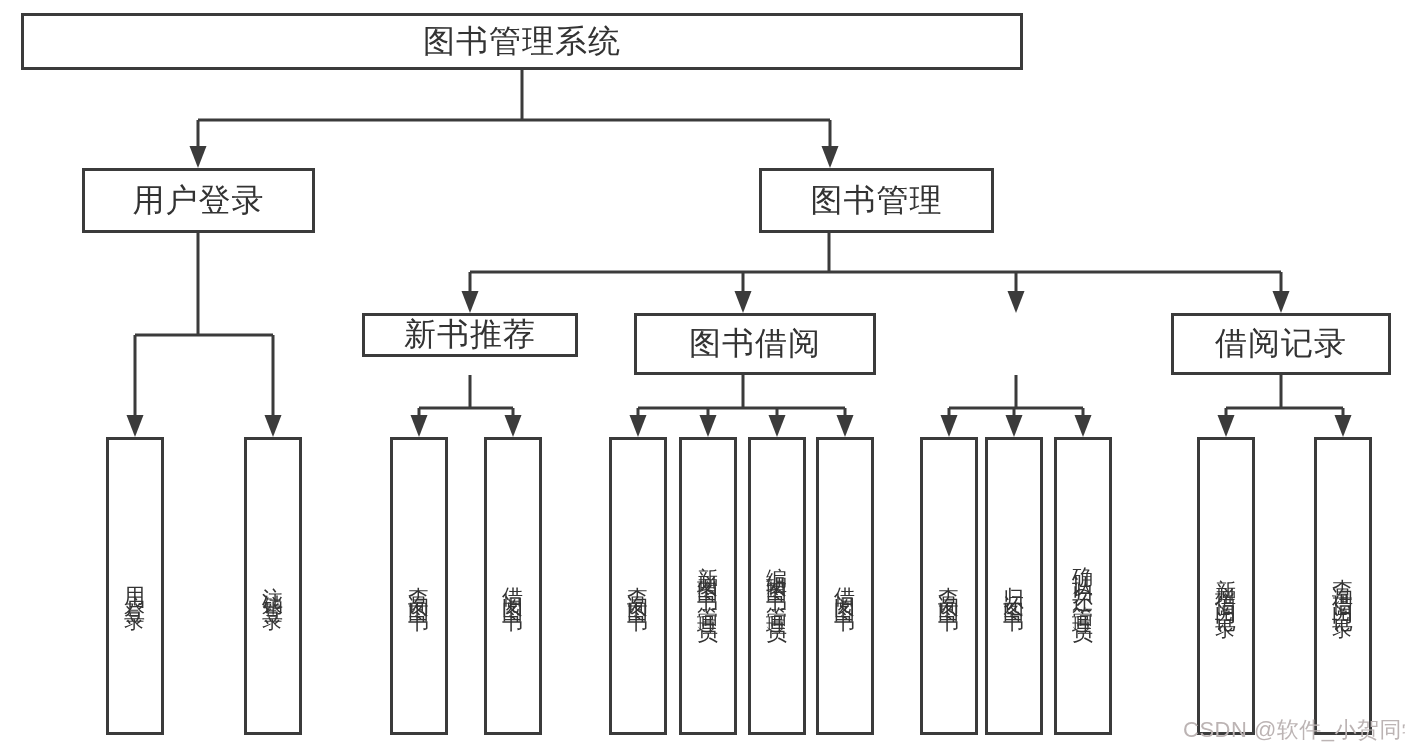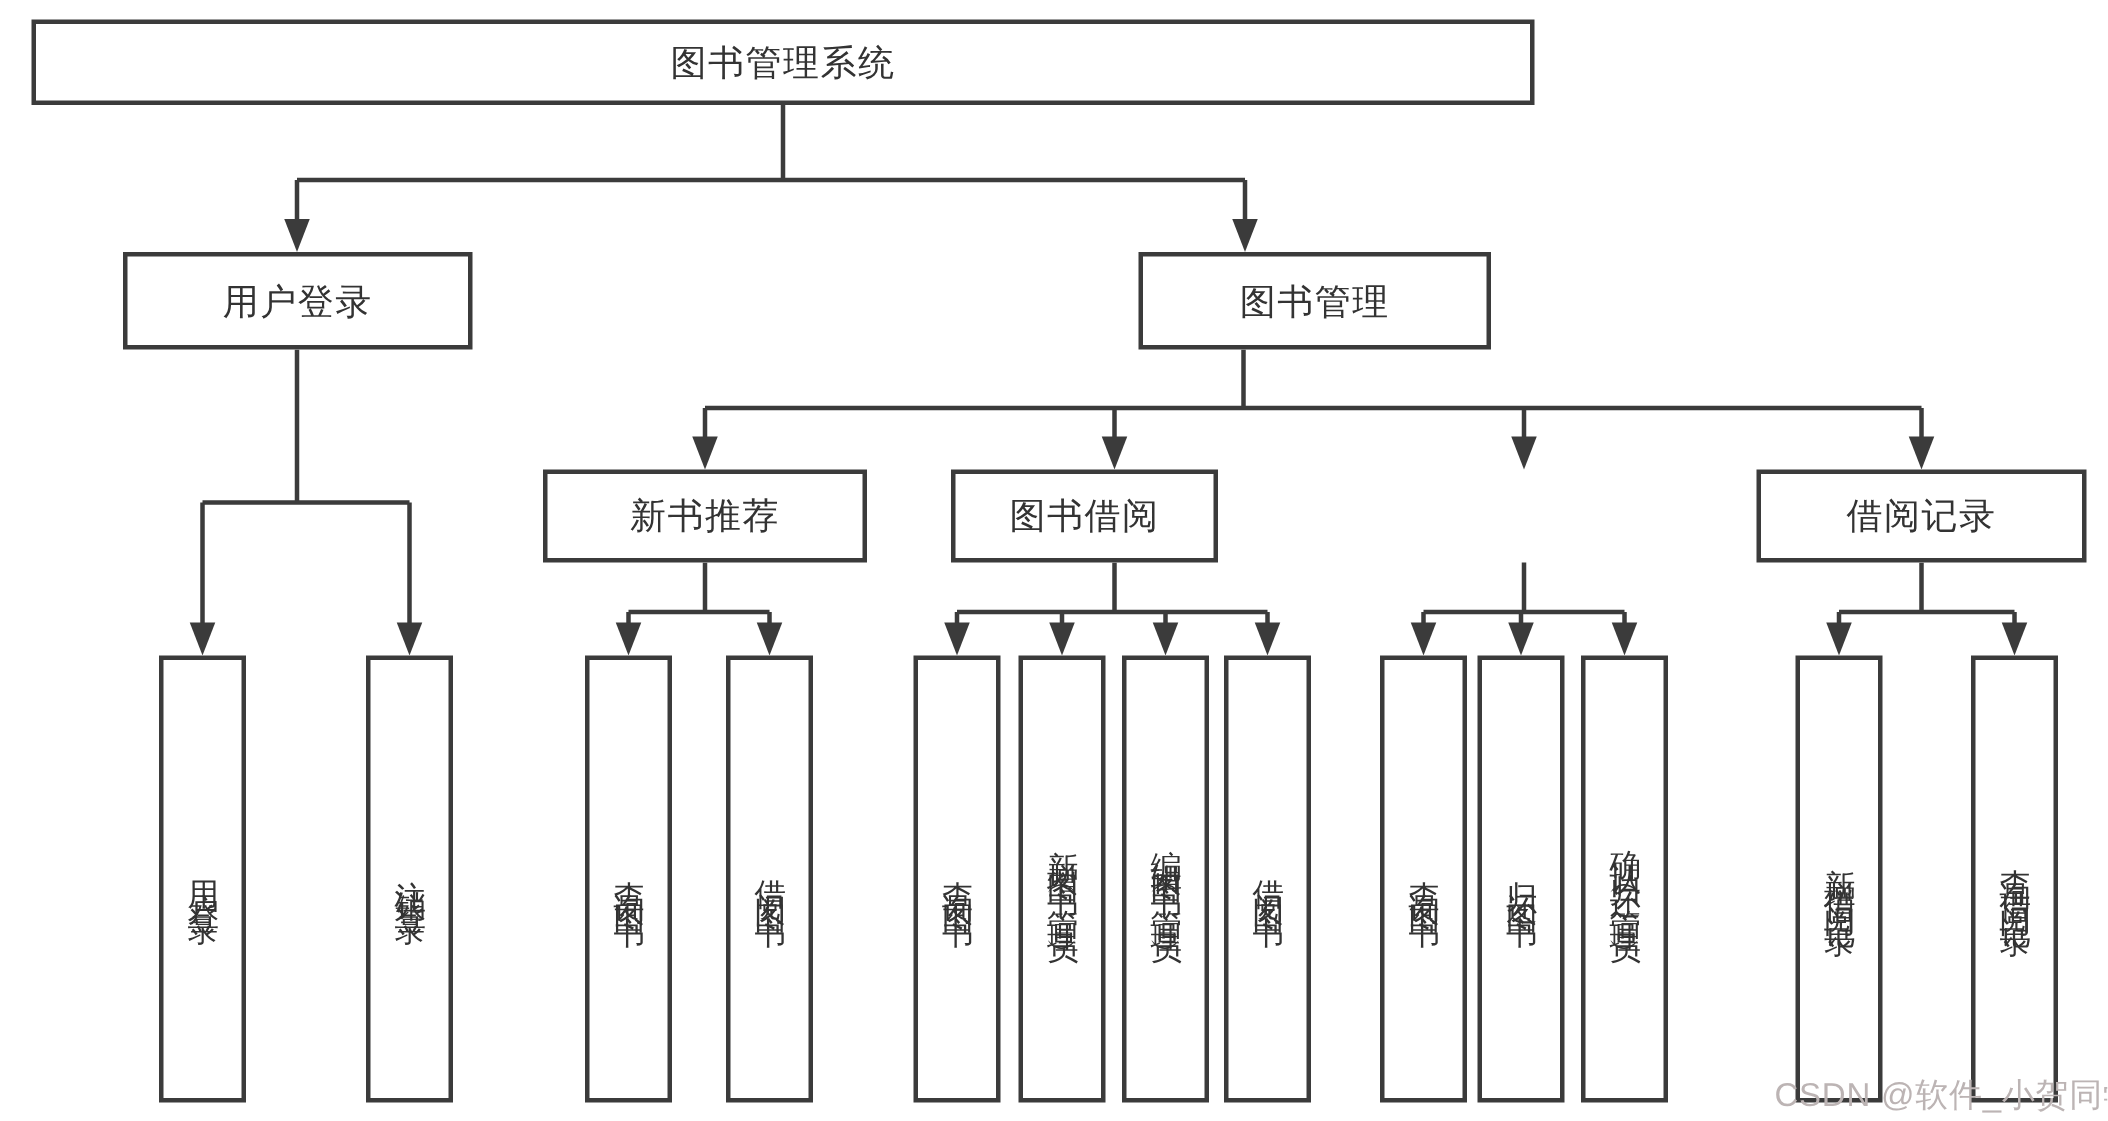--- a/index.html
+++ b/index.html
@@ -25,37 +25,37 @@
   .box {
     position: absolute;
     box-sizing: border-box;
     border: 3px solid #3b3b3b;
     background: #ffffff;
     color: #333333;
     display: flex;
     align-items: center;
     justify-content: center;
     z-index: 2;
-    font-size: 24px;
+    font-size: 32px;
     letter-spacing: 1px;
     white-space: nowrap;
   }
   .leaf {
     writing-mode: vertical-rl;
     text-orientation: mixed;
     font-size: 21px;
     letter-spacing: 8px;
     line-height: 1;
   }
   
   .n-root   { left: 21px;   top: 13px;  width: 1002px; height: 57px; }
   .n-l2a    { left: 82px;   top: 168px; width: 233px;  height: 65px; }
   .n-l2b    { left: 712px;  top: 168px; width: 235px;  height: 65px; margin-left: 47px; }
-  .n-l3a    { left: 362px;  top: 313px; width: 216px;  height: 62px; }
-  .n-l3b    { left: 634px;  top: 313px; width: 178px;  height: 62px; }
+  .n-l3a    { left: 362px;  top: 313px; width: 216px;  height: 44px; }
+  .n-l3b    { left: 634px;  top: 313px; width: 242px;  height: 62px; }
   .n-l3c    { left: 908px;  top: 313px; width: 217px;  height: 62px; }
   .n-l3d    { left: 1171px; top: 313px; width: 220px;  height: 62px; }
   
   .leaf     { top: 437px; width: 58px; height: 298px; }
   .n-a1 { left: 106px; }
   .n-a2 { left: 244px; }
   .n-b1 { left: 390px; }
   .n-b2 { left: 484px; }
   .n-c1 { left: 609px; }
   .n-c2 { left: 679px; }

